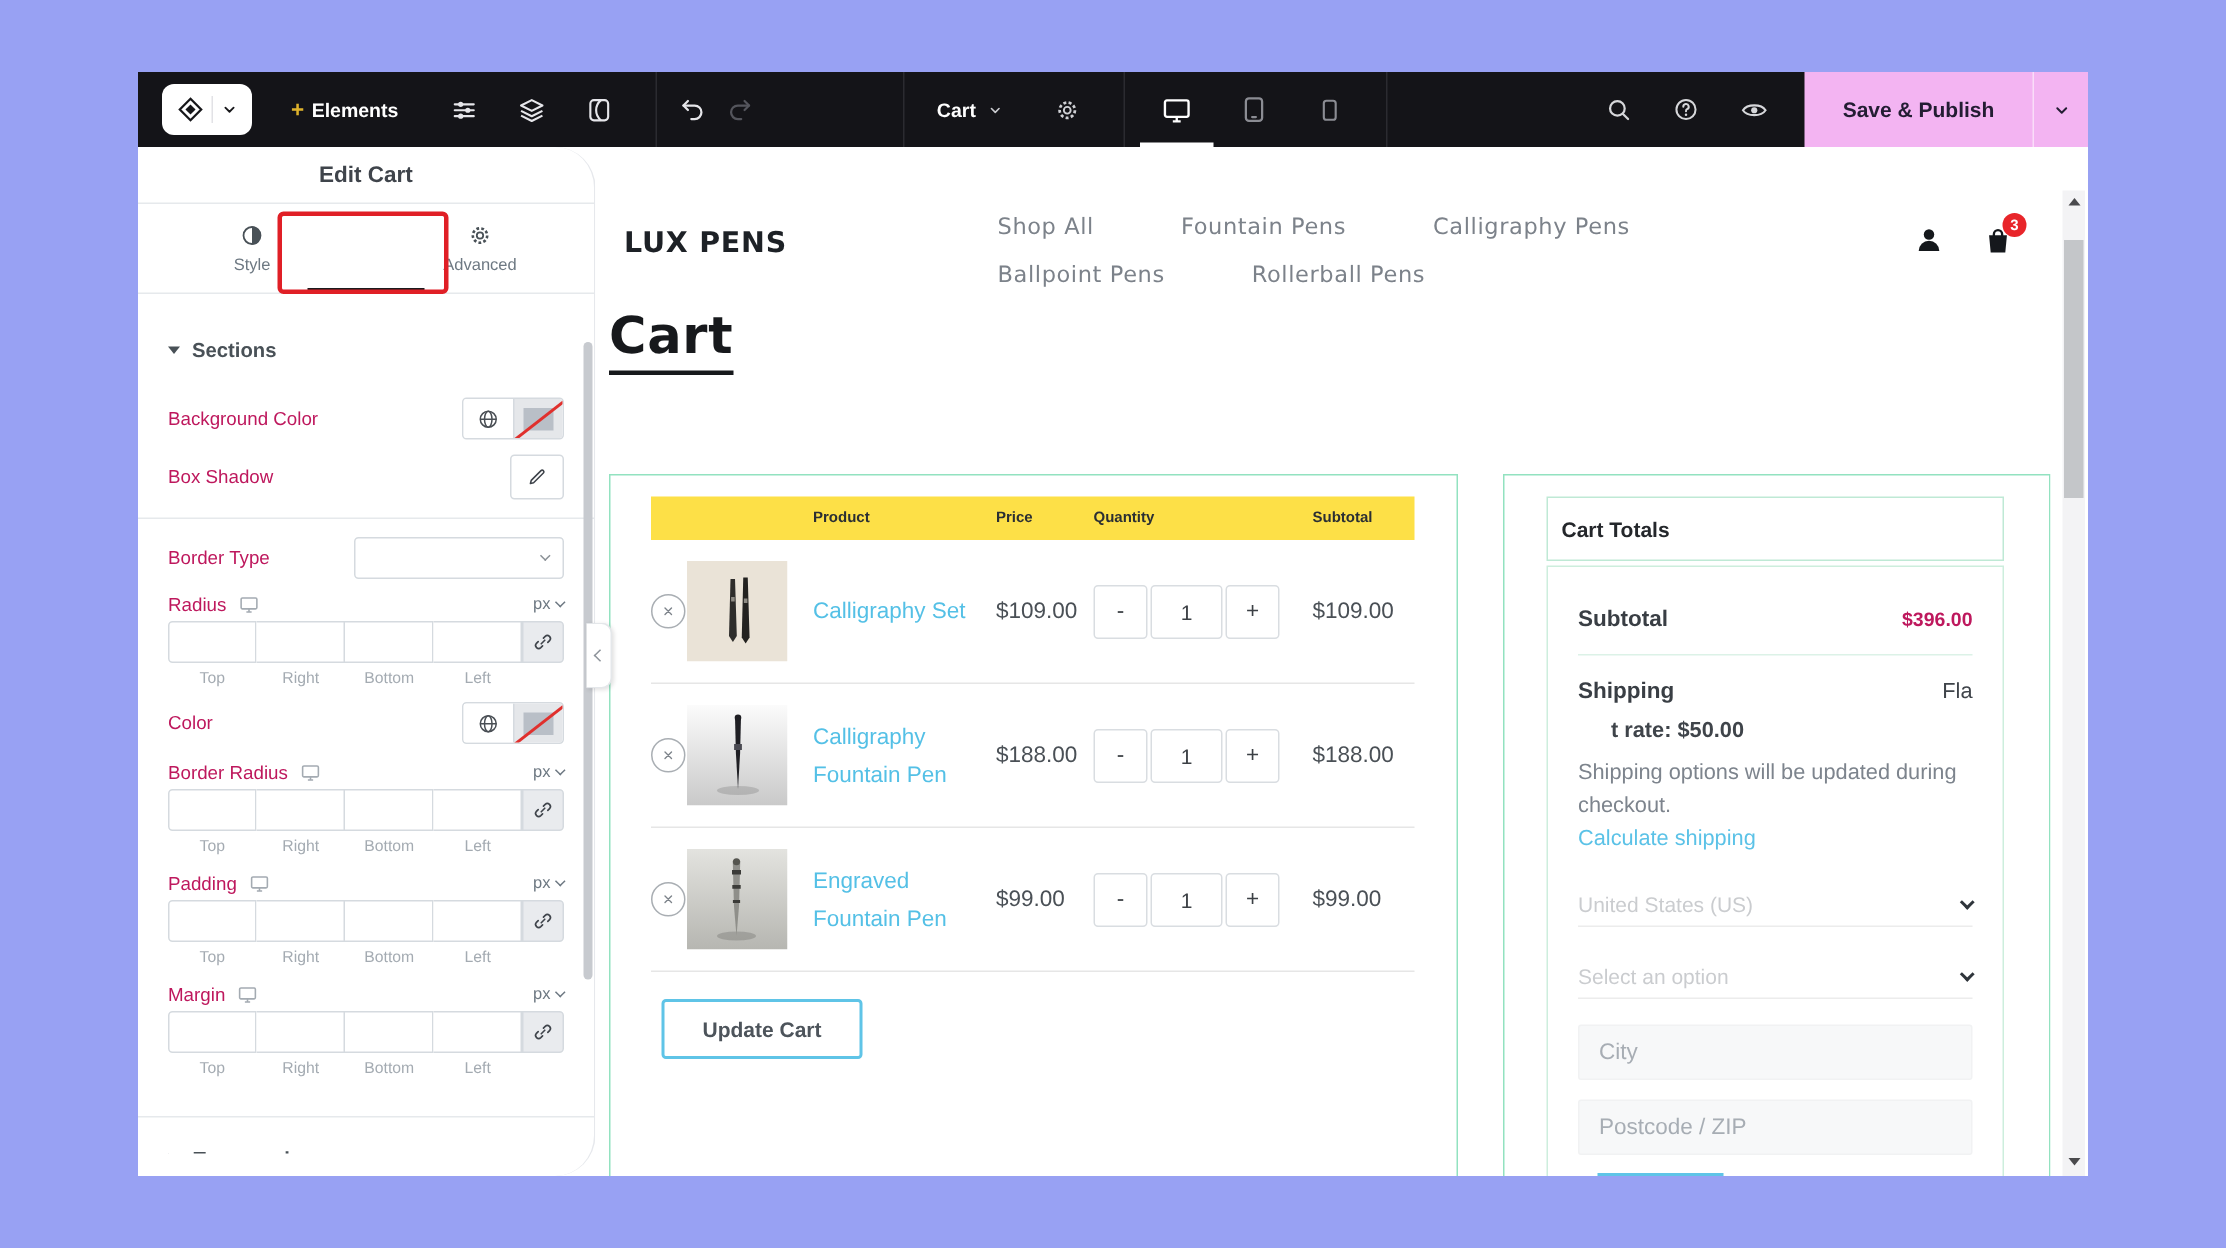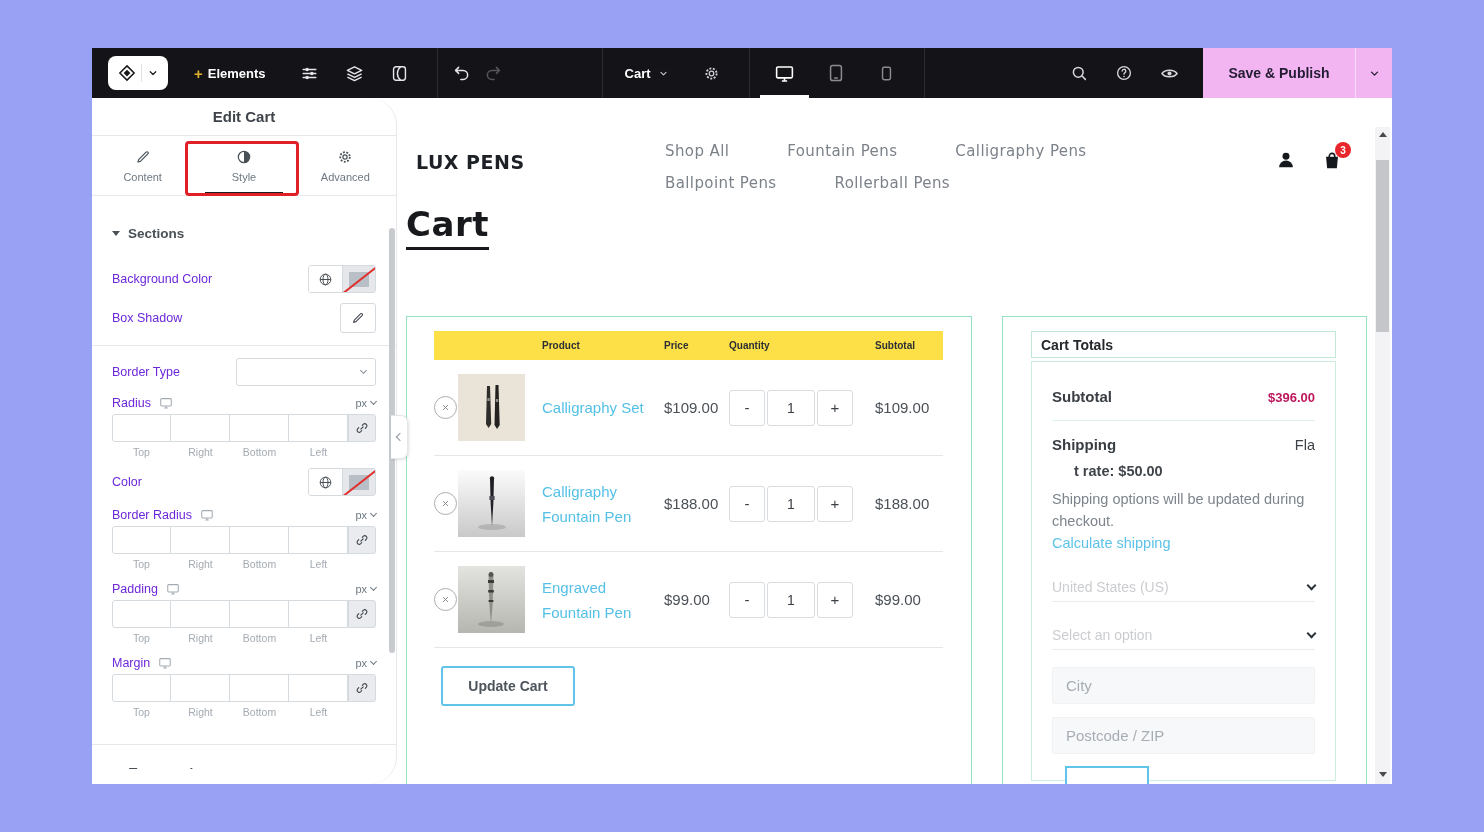--- a/index.html
+++ b/index.html
@@ -35,21 +35,21 @@
   .panel-title { height:38px; display:flex; align-items:center; justify-content:center; font-size:15px; font-weight:bold; color:#3f444b; border-bottom:1px solid #e6e9ec; }
   .tabs { height:60px; display:flex; border-bottom:1px solid #e6e9ec; position:relative; }
   .tab { flex:1; display:flex; flex-direction:column; align-items:center; justify-content:center; gap:6px; color:#495157; cursor:pointer; }
   .tab .tlabel { font-size:11px; color:#6d7882; }
   .tab-underline { position:absolute; left:113px; bottom:0; width:78px; height:3.5px; background:#1b1b1e; }
   .annotation { position:absolute; left:93px; top:43px; width:114px; height:55px; border:3px solid #e01f26; border-radius:4px; z-index:6; pointer-events:none; }
   .panel-body { padding:0 20px; position:relative; }
   .sec-head { margin-top:30px; display:flex; align-items:center; gap:8px; font-size:13.5px; font-weight:bold; color:#495157; cursor:pointer; }
   .caret-down { width:0; height:0; border-left:4px solid transparent; border-right:4px solid transparent; border-top:5px solid #495157; }
   .ctl-row { display:flex; align-items:center; justify-content:space-between; }
-  .ctl-label { font-size:12.5px; color:#6d28d9; display:flex; align-items:center; gap:8px;text-align:center; }
+  .ctl-label { font-size:12.5px; color:#be185d; display:flex; align-items:center; gap:8px;text-align:center; }
   .mini-monitor { color:#a4abb2; }
   .unit { font-size:11px; color:#6d7882; display:flex; align-items:center; gap:4px; }
   .chev-css { width:5px; height:5px; border-right:1.5px solid currentColor; border-bottom:1.5px solid currentColor; transform:rotate(45deg); display:inline-block; margin-top:-3px; }
   .swatch-group { display:flex; border:1px solid #d5dadf; border-radius:3px; overflow:hidden; height:28px; }
   .sw-globe { width:33px; display:flex; align-items:center; justify-content:center; color:#494e54; background:#fff; cursor:pointer; }
   .sw-none { width:33px; background:#e5e7ea; position:relative; display:flex; align-items:center; justify-content:center; cursor:pointer; border-left:1px solid #d5dadf; }
   .sw-none .inner { width:20px; height:15px; background:#b9bfc7; }
   .sw-none::after { content:""; position:absolute; left:-4px; top:50%; width:42px; height:2px; background:#e0302d; transform:rotate(-38deg); }
   .btn-icon { width:36px; height:30px; border:1px solid #d5dadf; border-radius:3px; background:#fff; display:flex; align-items:center; justify-content:center; color:#3f444b; cursor:pointer; }
   .divider { height:1px; background:#e6e9ec; margin-left:-20px; margin-right:-20px; }
@@ -87,21 +87,21 @@
   .rm-btn { width:23px; height:23px; border:1px solid #a9aeb3; border-radius:50%; color:#7d838a; display:flex; align-items:center; justify-content:center; cursor:pointer; background:#fff; }
   .pimg { width:67px; height:67px; display:block; }
   .pname { font-size:15px; line-height:25px; color:#54c0e6; font-weight:500; cursor:pointer; padding-right:14px; }
   .pval { font-size:15px; color:#4a5056; }
   .stepper { display:flex; gap:2px; align-items:center; }
   .qbtn { width:36px; height:36px; border:1px solid #d9dde1; border-radius:3px; background:#fff; font-size:15px; color:#3c4045; cursor:pointer; display:flex; align-items:center; justify-content:center; }
   .qin { width:48px; height:36px; border:1px solid #d9dde1; border-radius:3px; text-align:center; font-size:14px; color:#3c4045; outline:none; }
   .rdiv { height:1px; background:#e6e6e6; }
   .update-btn { margin:18px 0 0 7px; width:134px; height:40px; background:#fff; border:2px solid #5fc4e7; border-radius:3px; font-size:14px; font-weight:bold; color:#4d545b; cursor:pointer; }
 
-  .ct-header { margin:14px 30px 0 28px; height:27px; border:1px solid #bfe9d5; display:flex; align-items:center; padding-left:9px; font-size:14px; font-weight:bold; color:#24272b; }
+  .ct-header { margin:14px 30px 0 28px; height:43px; border:1px solid #bfe9d5; display:flex; align-items:center; padding-left:9px; font-size:14px; font-weight:bold; color:#24272b; }
   .ct-body { margin:3px 30px 0 28px; border:1px solid #cdeedd; padding:26px 20px 0 20px; height:420px; }
   .ct-row { display:flex; justify-content:space-between; align-items:baseline; }
   .ct-lab { font-size:15px; font-weight:bold; color:#393e44; }
   .ct-val { font-size:13px; font-weight:bold; color:#be185d; }
   .ct-div { height:1px; background:#dcf2e7; margin-top:15px; }
   .ship-l1 { margin-top:15px; }
   .ship-frag1 { font-size:14.5px; color:#3f444a; }
   .ship-frag2 { margin:10px 0 0 22px; font-size:14.5px; font-weight:bold; color:#3f444a; }
   .ship-note { margin-top:9px; width:285px; font-size:14.5px; color:#7d848d; line-height:22px; }
   .calc-link { margin-top:3px; font-size:14.5px; color:#5bc2e7; cursor:pointer; }
@@ -345,28 +345,20 @@
           </svg>
         </div>
     </div>
   </div>
 
   <div class="main">
 
     <div class="panel">
       <div class="panel-title">Edit Cart</div>
       <div class="tabs">
-        <div class="tab">
-          <span>
-              <svg class="ic" width="16" height="16">
-                <use href="#i-pencil"></use>
-              </svg>
-            </span>
-          <span class="tlabel">Content</span>
-        </div>
         <div class="tab">
           <span>
               <svg class="ic" width="16" height="16">
                 <use href="#i-half"></use>
               </svg>
             </span>
           <span class="tlabel">Style</span>
         </div>
         <div class="tab">
           <span>

